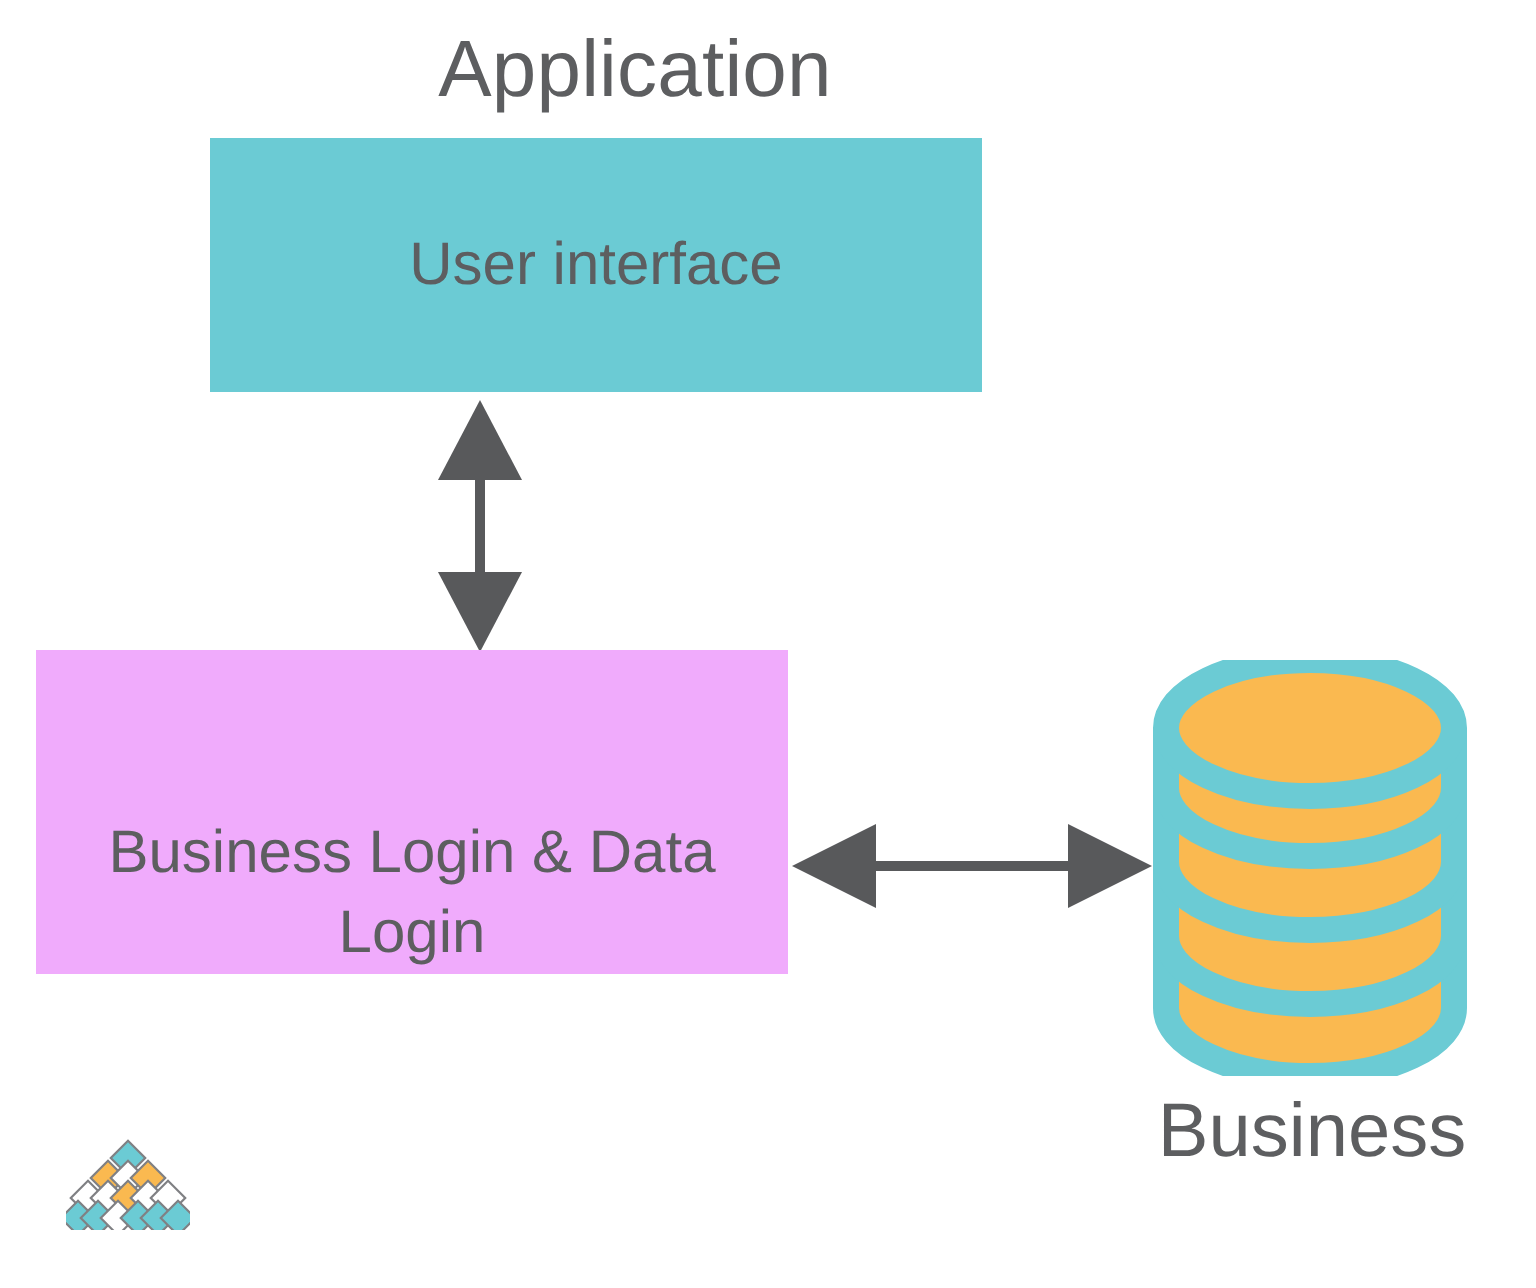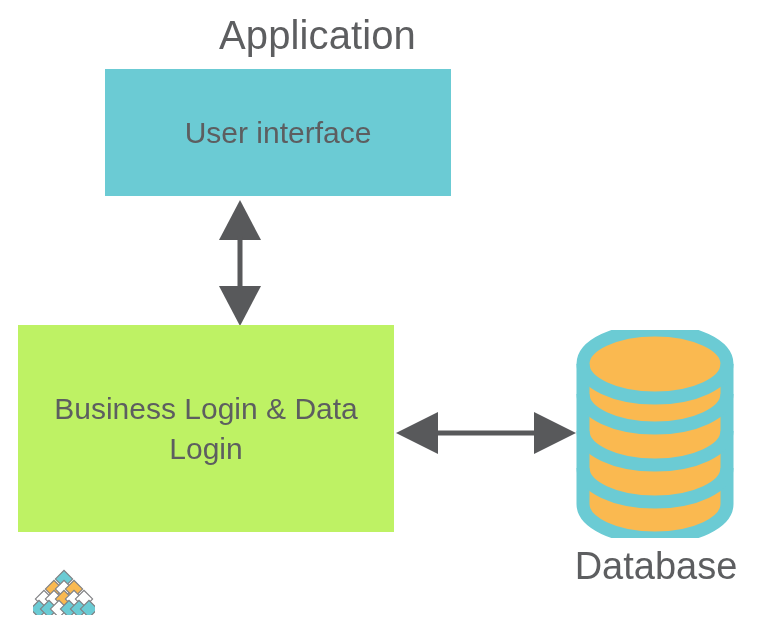--- a/index.html
+++ b/index.html
@@ -49,36 +49,37 @@
     position: absolute;
     display: flex;
     align-items: center;
     justify-content: center;
     text-align: center;
     color: #5d5e60;
   }
   .box-ui {
     left: 105px;
     top: 69px;
-    width: 346px;
+    width: 386px;
     height: 127px;
     background: #6bcbd4;
     font-size: 30px;
     line-height: 36px;
   }
   .box-logic {
     left: 18px;
     top: 325px;
     width: 376px;
-    height: 207px;
-    background: #bef264;
+    height: 162px;
+    background: #f0abfc;
     font-size: 30px;
     line-height: 40px;
     padding: 0 14px;
     box-sizing: border-box;
+    align-items: flex-end;
   }
   .box-logic .box-label {
     max-width: 330px;
   }
 
   
   .arrow-v {
     position: absolute;
     left: 212px;
     top: 198px;
@@ -166,21 +167,21 @@
       <path d="M13 34 L13 174 A72 34 0 0 0 157 174 L157 34" fill="none" stroke="#6bcbd4" stroke-width="13"></path>
 
       <ellipse cx="85" cy="34" rx="72" ry="34" fill="none" stroke="#6bcbd4" stroke-width="13"></ellipse>
 
       <path d="M13 64 A72 34 0 0 0 157 64" fill="none" stroke="#6bcbd4" stroke-width="13"></path>
       <path d="M13 101 A72 34 0 0 0 157 101" fill="none" stroke="#6bcbd4" stroke-width="13"></path>
       <path d="M13 138 A72 34 0 0 0 157 138" fill="none" stroke="#6bcbd4" stroke-width="13"></path>
     </svg>
   </div>
 
-  <div class="title-db">Database</div>
+  <div class="title-db">Business</div>
 
   <div class="logo">
 
     <div class="logo-mark">
       <svg width="62" height="52" viewBox="0 0 62 52" xmlns="http://www.w3.org/2000/svg">
         <g stroke="#808184" stroke-width="1.1">
 
           <rect x="24.9" y="3.9" width="12.2" height="12.2" transform="rotate(45 31 10)" fill="#6bcbd4"></rect>
 
           <rect x="14.9" y="13.9" width="12.2" height="12.2" transform="rotate(45 21 20)" fill="#fab950"></rect>

